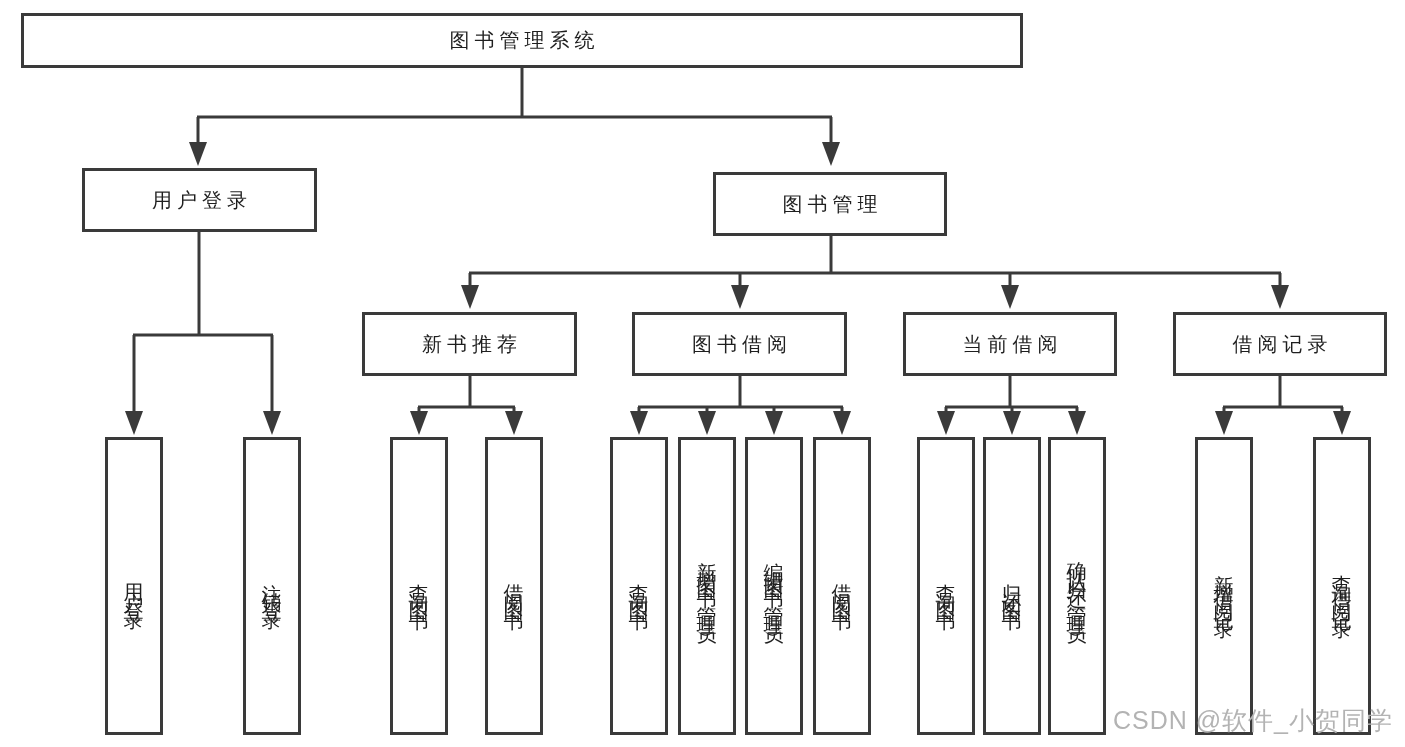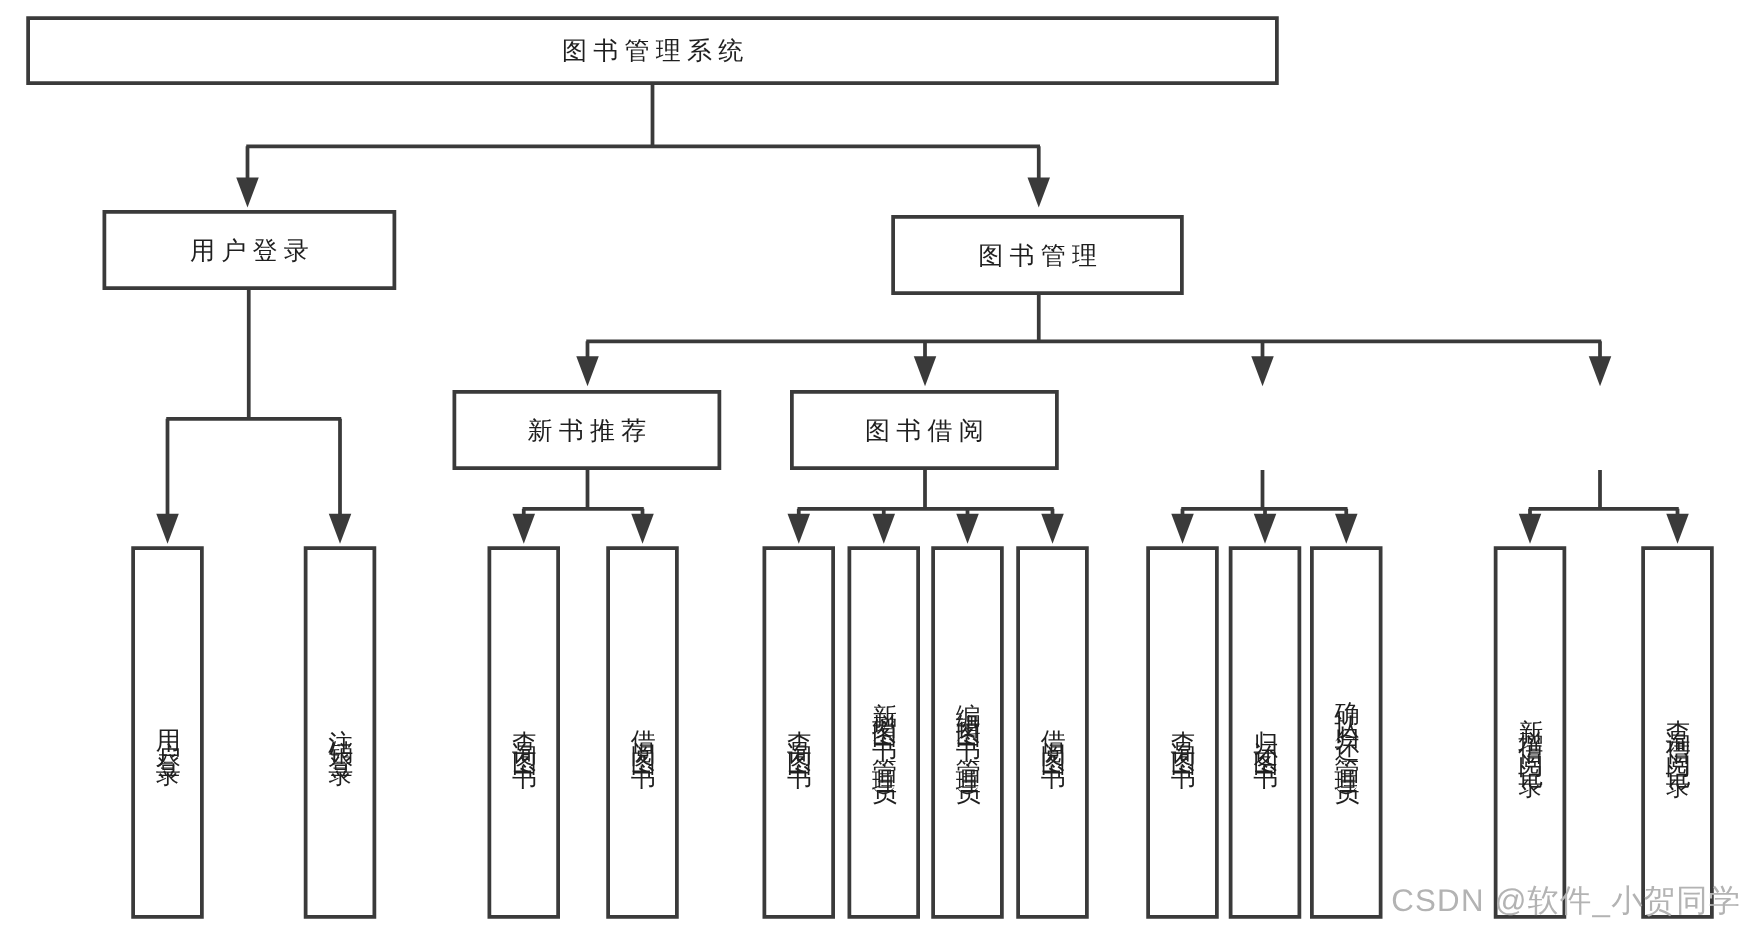--- a/index.html
+++ b/index.html
@@ -112,20 +112,22 @@
       <polygon points="1333,411 1351,411 1342,435" fill="#3a3a3a"></polygon>
     </svg>
 
   <div class="node h-node" style="left:21px; top:13px; width:1002px; height:55px;">图书管理系统</div>
 
   <div class="node h-node" style="left:82px; top:168px; width:235px; height:64px;">用户登录</div>
   <div class="node h-node" style="left:713px; top:172px; width:234px; height:64px;">图书管理</div>
 
   <div class="node h-node" style="left:632px; top:312px; width:215px; height:64px;">图书借阅</div>
   <div class="node h-node" style="left:362px; top:312px; width:215px; height:64px;">新书推荐</div>
+  <div class="node h-node" style="left:903px; top:312px; width:214px; height:64px;">当前借阅</div>
+  <div class="node h-node" style="left:1173px; top:312px; width:214px; height:64px;">借阅记录</div>
 
   <div class="node v-node" style="left:105px; top:437px; width:58px; height:298px;">用户登录</div>
   <div class="node v-node" style="left:243px; top:437px; width:58px; height:298px;">注销登录</div>
 
   <div class="node v-node" style="left:390px; top:437px; width:58px; height:298px;">查询图书</div>
   <div class="node v-node" style="left:485px; top:437px; width:58px; height:298px;">借阅图书</div>
 
   <div class="node v-node" style="left:610px; top:437px; width:58px; height:298px;">查询图书</div>
   <div class="node v-node" style="left:678px; top:437px; width:58px; height:298px;">新增图书（管理员）</div>
   <div class="node v-node" style="left:745px; top:437px; width:58px; height:298px;">编辑图书（管理员）</div>

